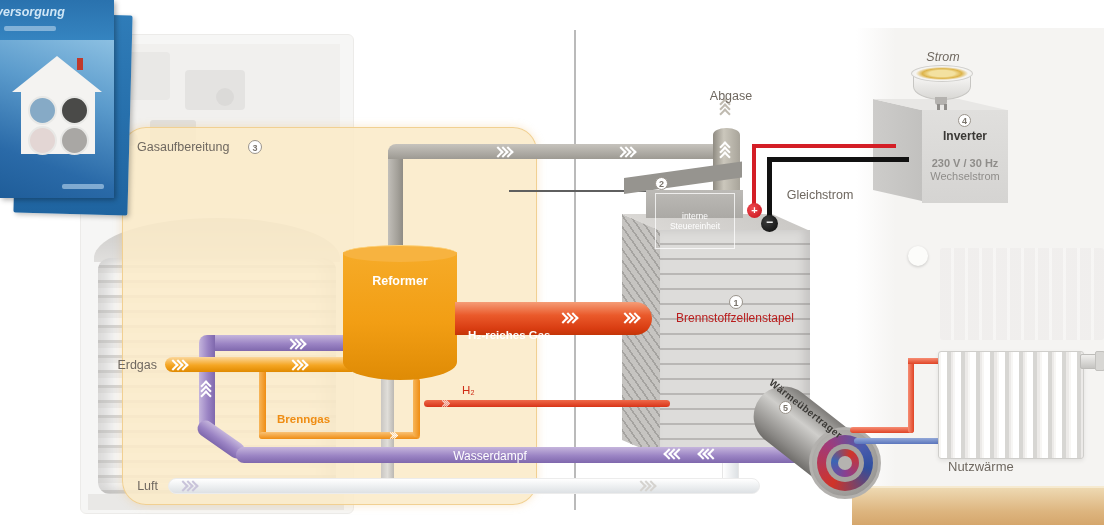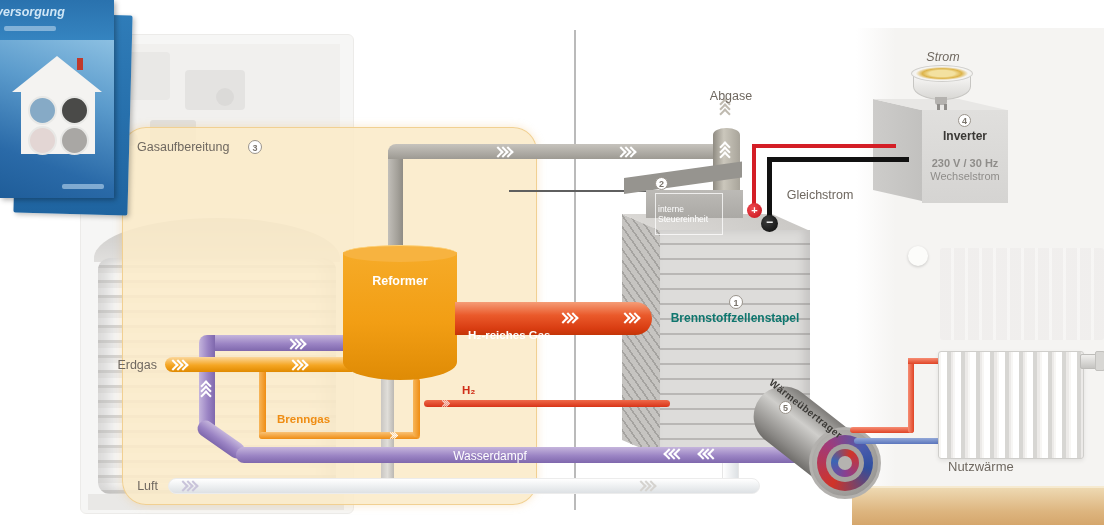--- a/index.html
+++ b/index.html
@@ -138,27 +138,27 @@
 
   <div class="abs" style="left:622px;top:214px;width:38px;height:226px;transform:skewY(23deg);transform-origin:top left;
               background:#c6c4c1;
               background-image:repeating-linear-gradient(45deg,rgba(160,158,155,0) 0 6px,#a5a3a0 6px 8px);"></div>
   <div class="abs" style="left:622px;top:214px;width:150px;height:17px;transform:skewX(66deg);transform-origin:top left;
               background:linear-gradient(90deg,#dad8d5,#cbc9c6);"></div>
   <div class="abs" style="left:660px;top:230px;width:150px;height:226px;
               background:repeating-linear-gradient(180deg,#dddcda 0 13px,#b9b7b5 13px 15px);
               box-shadow:inset -6px 0 8px rgba(130,128,126,.25);"></div>
   <div class="badge" style="left:729px;top:295px;">1</div>
-  <div class="abs" style="left:660px;top:311px;width:150px;text-align:center;font-weight:bold;font-size:12px;color:#0f766e;">Brennstoffzellenstapel</div>
+  <div class="abs" style="left:660px;top:311px;width:150px;text-align:center;font-weight:normal;font-size:12px;color:#b91c1c;">Brennstoffzellenstapel</div>
 
   <div class="abs" style="left:509px;top:190px;width:139px;height:2px;background:#5f5f5f;"></div>
   <div class="abs" style="left:624px;top:178px;width:118px;height:16px;transform:skewY(-8deg);transform-origin:left center;background:#96948f;"></div>
   <div class="abs" style="left:646px;top:190px;width:97px;height:28px;background:linear-gradient(180deg,#bbb9b5,#aoaonone,#b0aeaa);background:linear-gradient(180deg,#bcbab6,#aba9a5);"></div>
-  <div class="abs" style="left:655px;top:193px;width:68px;color:#fff;font-size:8.5px;line-height:1.2;
-              border:1px solid rgba(255,255,255,.75);padding:10px 2px;box-sizing:border-box;">interne Steuereinheit</div>
+  <div class="abs" style="left:655px;top:193px;width:80px;text-align:center;color:#fff;font-size:8.5px;line-height:1.2;
+              border:1px solid rgba(255,255,255,.75);padding:17px 2px;box-sizing:border-box;">interne Steuereinheit</div>
   <div class="badge" style="left:655px;top:177px;width:13px;height:13px;line-height:13px;">2</div>
 
   <div class="abs" style="left:343px;top:252px;width:114px;height:128px;
               background:linear-gradient(180deg,#f6ab28,#f29e14 55%,#df8b05);
               border-radius:0 0 57px 57px/0 0 18px 18px;"></div>
   <div class="abs" style="left:343px;top:245px;width:114px;height:16px;border-radius:50%;
               background:#f7b340;border-top:1px solid #fdd27c;"></div>
   <div class="wtxt" style="left:343px;top:274px;width:114px;text-align:center;font-size:12.5px;">Reformer</div>
 
   <div class="pipe" style="left:455px;top:302px;width:197px;height:33px;border-radius:0 17px 17px 0;
@@ -170,21 +170,21 @@
       <i></i>
     </span>
   <span class="chev" style="left:624px;top:314px;color:#fff;">
       <i></i>
       <i></i>
       <i></i>
     </span>
 
   <div class="pipe" style="left:424px;top:400px;width:246px;height:7px;border-radius:4px;
               background:linear-gradient(180deg,#ef6a4a,#d83418);"></div>
-  <div class="lbl" style="left:462px;top:384px;color:#cf2d17;font-weight:bold;font-size:11.5px;">H₂</div>
+  <div class="lbl" style="left:462px;top:384px;color:#cf2d17;font-weight:normal;font-size:11.5px;">H₂</div>
   <span class="chev sm" style="left:443px;top:401px;color:rgba(255,255,255,.8);">
       <i></i>
       <i></i>
       <i></i>
     </span>
 
   <div class="pipe" style="left:236px;top:447px;width:566px;height:16px;border-radius:8px 0 0 8px;
               background:linear-gradient(180deg,#c5b5dc,#9b84c4 55%,#7f68ad);"></div>
   <div class="wtxt" style="left:425px;top:449px;width:130px;text-align:center;font-size:12px;font-weight:normal;">Wasserdampf</div>
   <span class="chev l" style="left:668px;top:450px;color:#fff;">

